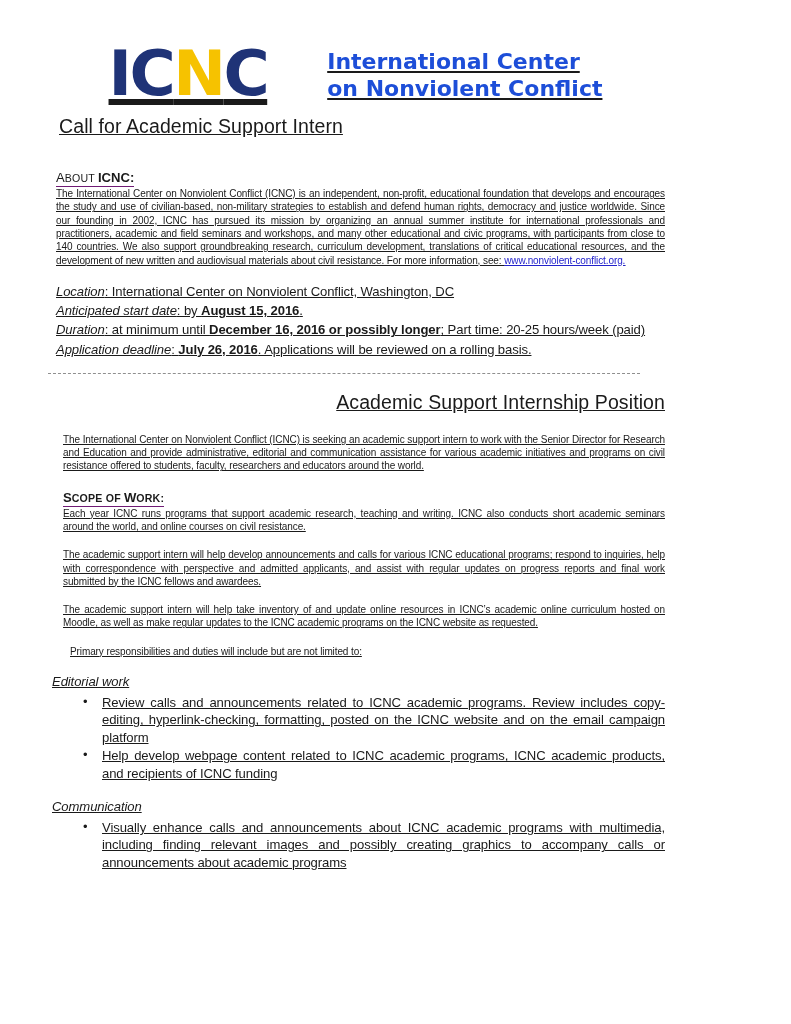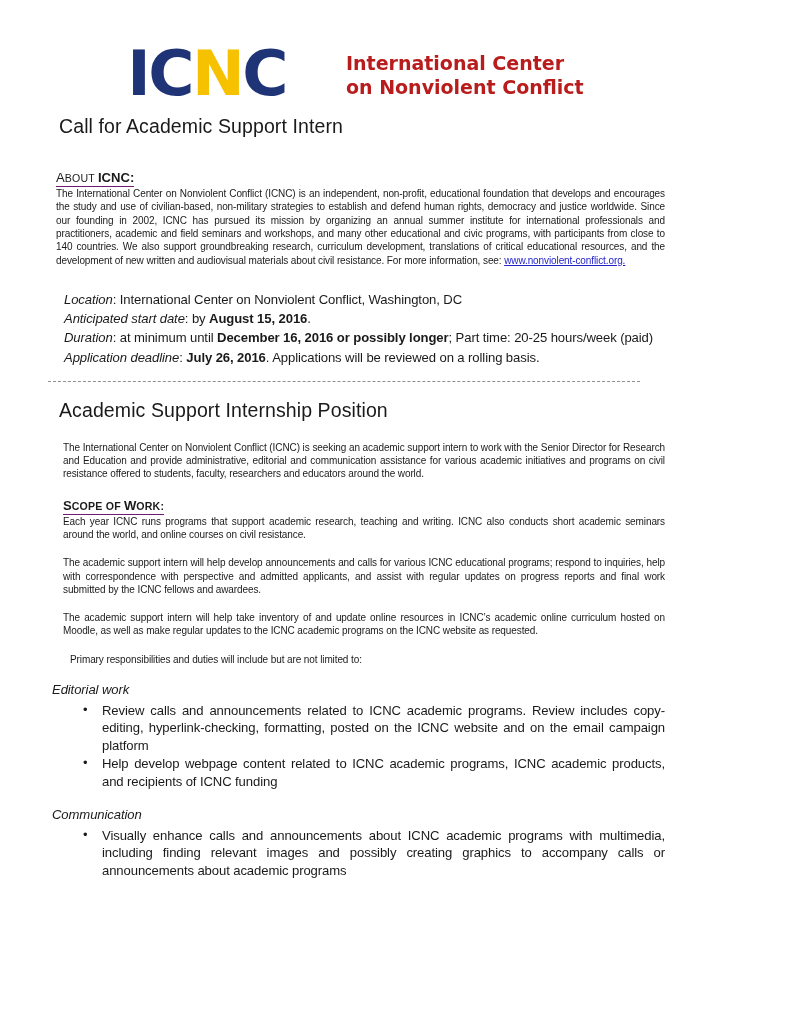--- a/index.html
+++ b/index.html
@@ -16,20 +16,21 @@
     position: relative;
   }
 
   
   .page {
     position: relative;
     width: 711px;
     height: 1024px;
     box-sizing: border-box;
     padding: 0 46px 0 56px;
+    text-decoration: underline;
   }
 
   
   .masthead {
     display: flex;
     align-items: center;
     justify-content: center;
     gap: 14px;
     padding-top: 42px;
     padding-bottom: 10px;
@@ -41,23 +42,23 @@
     font-size: 63px;
     letter-spacing: -2.5px;
     line-height: 1;
     white-space: nowrap;
   }
   .logo-mark .navy { color: #1f3377; }
   .logo-mark .gold { color: #f6c200; }
   .logo-tagline {
     font-family: "DejaVu Sans", sans-serif;
     font-weight: 700;
-    font-size: 19px;
+    font-size: 22px;
     line-height: 1.22;
-    color: #b91c1c;
+    color: #1d4ed8;
     white-space: nowrap;
     padding-top: 4px;
     margin-left: 46px;
   }
 
   
   h1.doc-title,
   h2.section-title {
     font-family: "Liberation Sans", sans-serif;
     font-weight: 400;
@@ -67,20 +68,21 @@
   h1.doc-title {
     font-size: 19.5px;
     margin-left: 3px;
     letter-spacing: 0.1px;
   }
   h2.section-title {
     font-size: 19.5px;
     margin-top: 16px;
     margin-left: 3px;
     letter-spacing: 0.1px;
+    text-align: right;
   }
 
   
   .body-block {
     font-size: 10px;
     line-height: 1.33;
     text-align: justify;
     margin: 0;
     letter-spacing: -0.1px;
   }
@@ -115,21 +117,21 @@
   a.link, .link {
     color: #2222cc;
     text-decoration: underline;
   }
   .link.bold { font-weight: 700; }
 
   
   .meta-list {
     font-size: 13.1px;
     line-height: 1.47;
-    margin: 8px;
+    margin: 0;
     letter-spacing: -0.1px;
   }
   .meta-row { white-space: nowrap; }
   .meta-label { font-style: italic; }
 
   
   .divider {
     margin-top: 14px;
     margin-left: -8px;
     width: 592px;

